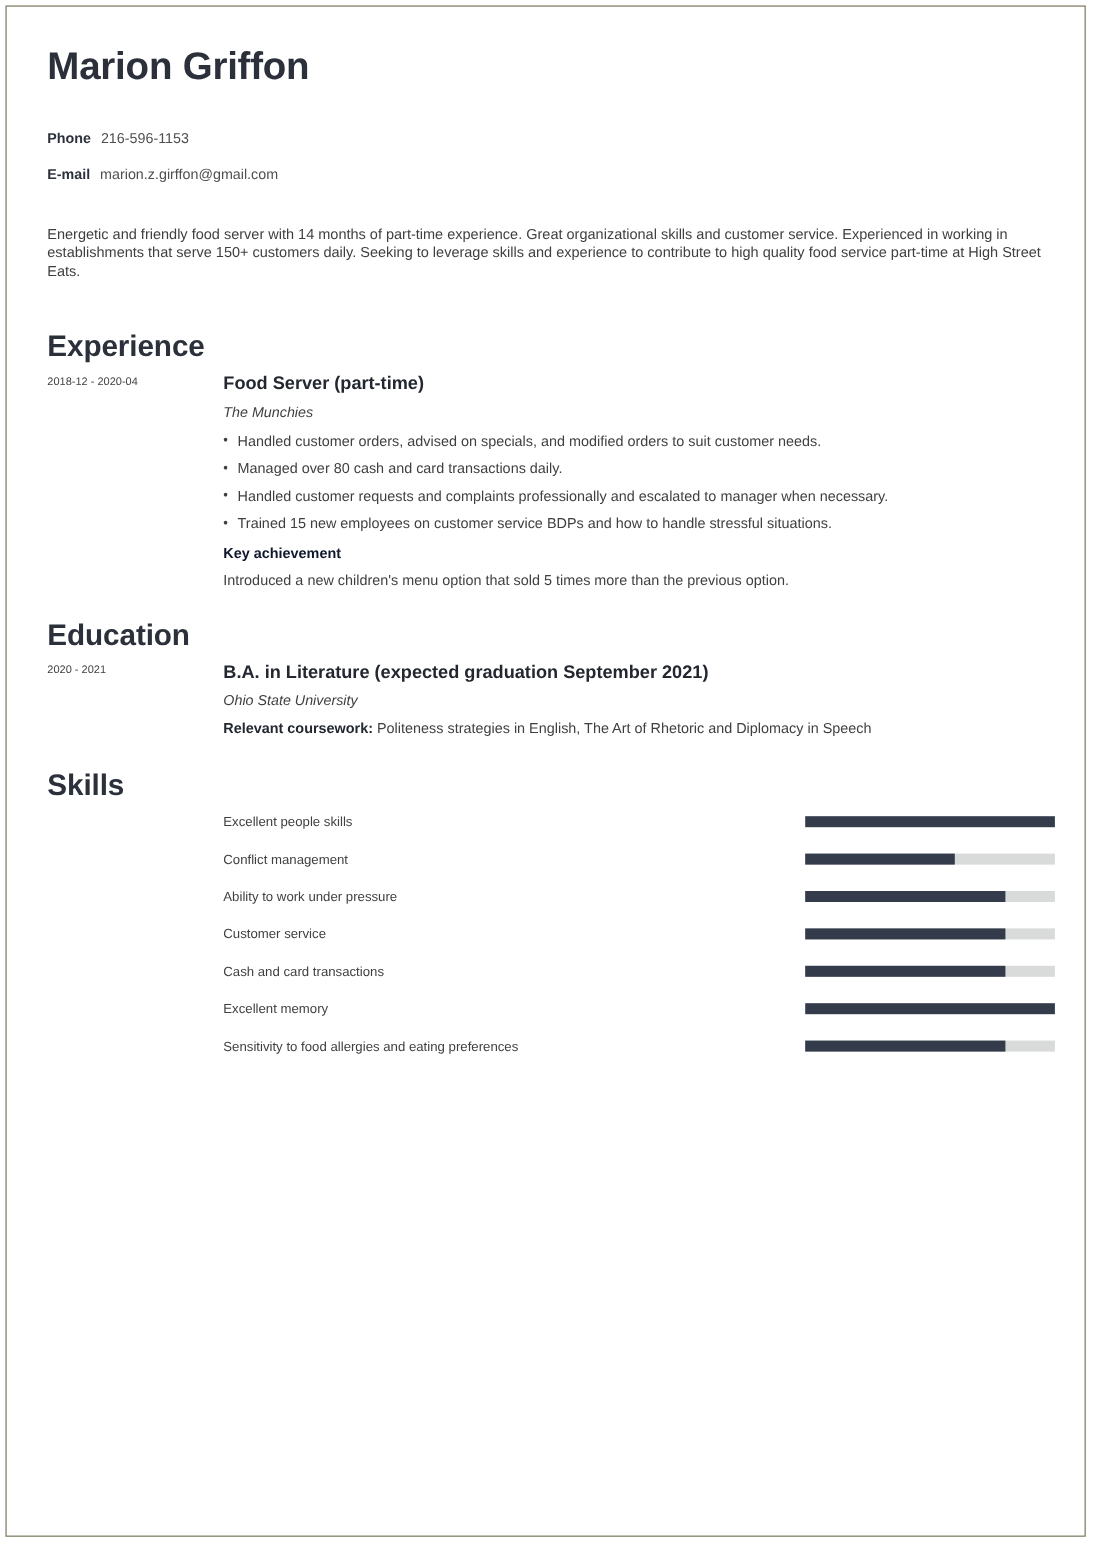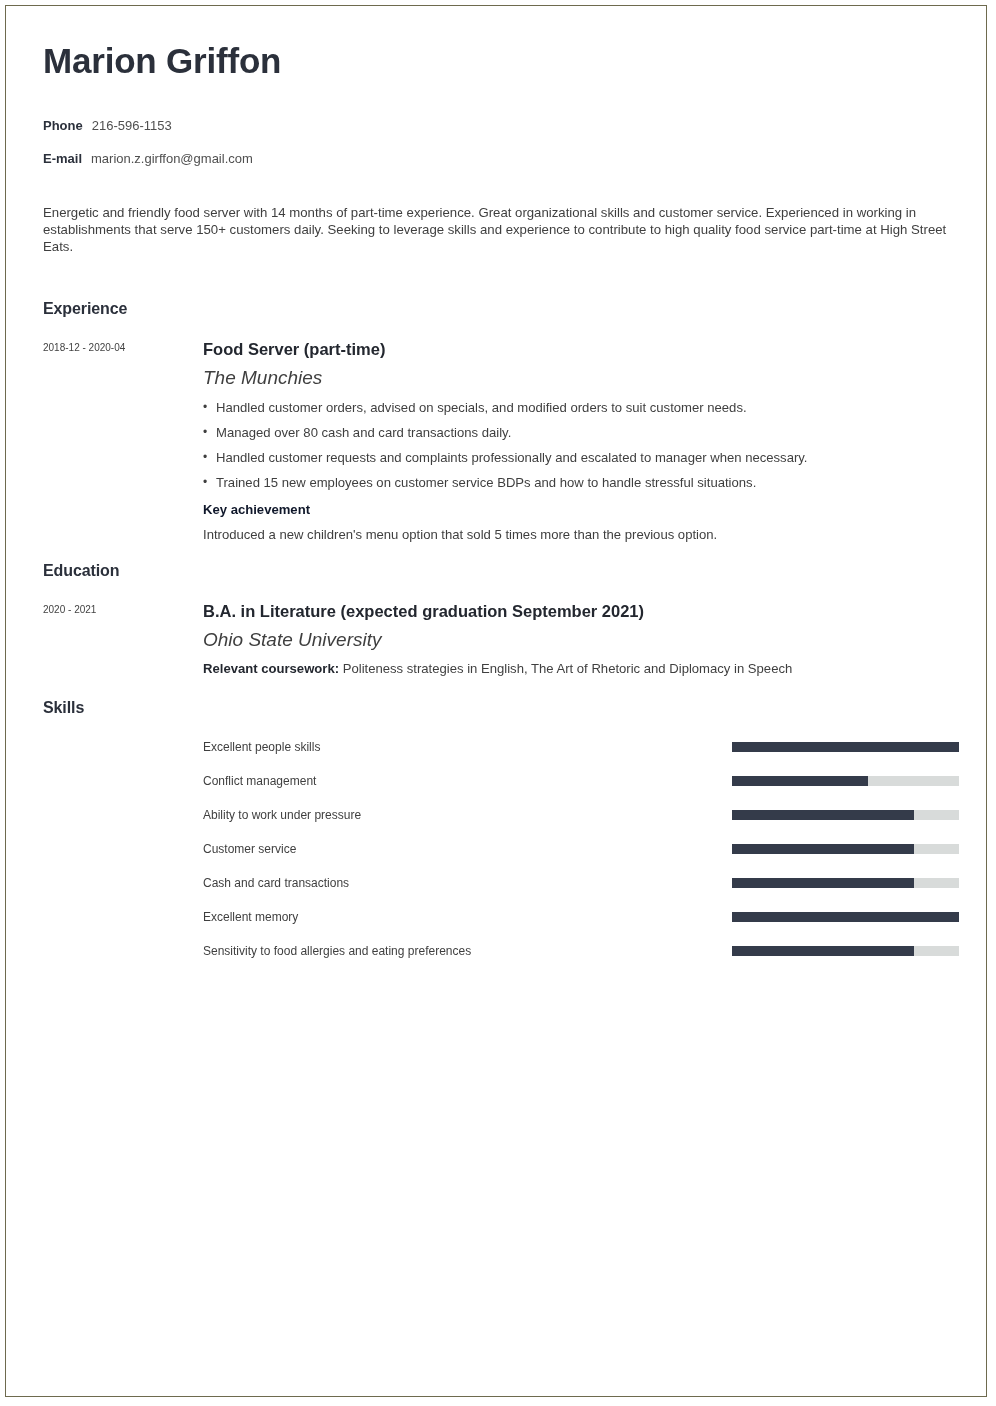--- a/index.html
+++ b/index.html
@@ -68,21 +68,21 @@
     font-size: 13.2px;
     line-height: 17px;
     color: #3f3f3f;
     text-align: left;
   }
 
   
   .section-heading {
     position: absolute;
     left: 37px;
-    font-size: 16px;
+    font-size: 27px;
     font-weight: bold;
     color: #2b303b;
     margin: 0;
     letter-spacing: -0.1px;
   }
   #heading-experience { top: 294px; }
   #heading-education  { top: 556px; }
   #heading-skills     { top: 693px; }
 
   
@@ -104,21 +104,21 @@
     margin-left: 160px;
   }
   .entry-title {
     font-size: 16.5px;
     font-weight: bold;
     color: #23272f;
     line-height: 1.25;
     margin: 0 0 7px 0;
   }
   .entry-sub {
-    font-size: 19px;
+    font-size: 13px;
     font-style: italic;
     color: #3f3f3f;
     margin: 0 0 6px 0;
   }
   .bullets {
     list-style: none;
     margin: 0;
     padding: 0;
   }
   .bullets li {

